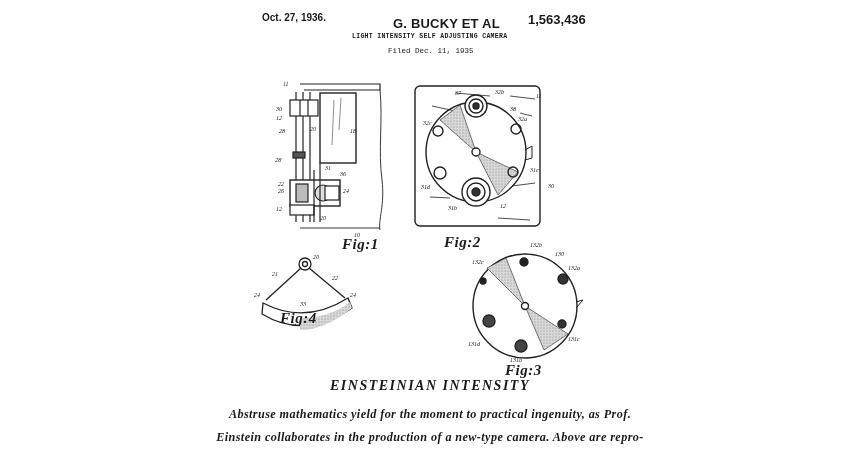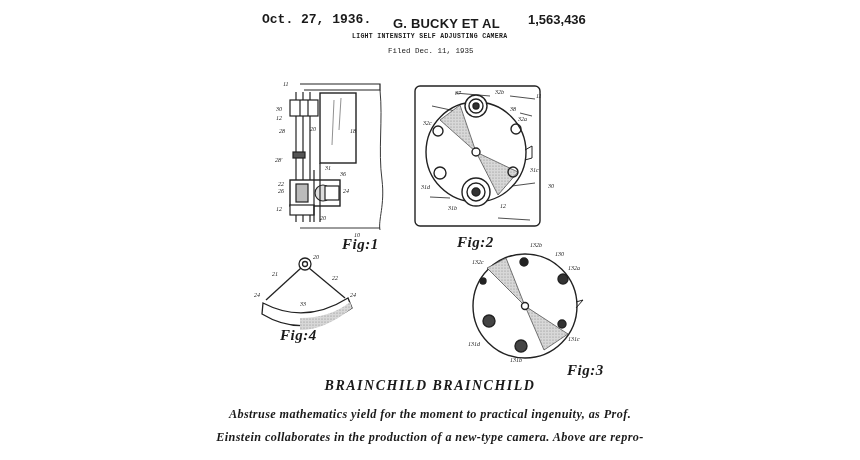--- a/index.html
+++ b/index.html
@@ -1,18 +1,18 @@
 <!DOCTYPE html>
 <html><head>
 <meta charset="utf-8">
 <style>
   html, body { margin: 0; padding: 0; background: #ffffff; }
   body { width: 860px; height: 460px; position: relative; overflow: hidden; font-family: "Liberation Serif", serif; color: #1a1a1a; }
   .abs { position: absolute; }
-  .hdr-date { left: 262px; top: 12px; font-family: Liberation Mono, monospace; font-weight: bold; font-size: 13px; }
+  .hdr-date { left: 262px; top: 12px; font-family: Liberation Sans, sans-serif; font-weight: bold; font-size: 10px; }
   .hdr-inv { left: 393px; top: 16px; font-family: "Liberation Sans", sans-serif; font-weight: bold; font-size: 13px; letter-spacing: 0.2px; }
   .hdr-num { left: 528px; top: 12px; font-family: "Liberation Sans", sans-serif; font-weight: bold; font-size: 13px; }
   .hdr-title { left: 352px; top: 33px; font-family: "Liberation Mono", monospace; font-weight: bold; font-size: 6.5px; letter-spacing: 0.3px; }
   .hdr-filed { left: 388px; top: 47px; font-family: "Liberation Mono", monospace; font-size: 7.5px; font-weight: normal; }
   .fig-label { font-family: "Liberation Serif", serif; font-style: italic; font-weight: bold; font-size: 15px; letter-spacing: 0.5px; }
   .ref { font-family: "Liberation Serif", serif; font-style: italic; font-size: 6px; fill: #222; }
   .caption-title { left: 0; width: 860px; top: 378px; text-align: center; font-style: italic; font-weight: bold; font-size: 14px; letter-spacing: 1.5px; }
   .caption-body { left: 162px; width: 536px; top: 398px; text-align: center; font-style: italic; font-weight: bold; font-size: 12.2px; line-height: 13px; letter-spacing: 0.4px; }
   .caption-body span { display: block; margin-top: 10px; }
 </style>
@@ -149,21 +149,21 @@
     <text x="555" y="256" class="ref">130</text>
     <text x="472" y="264" class="ref">132c</text>
     <text x="568" y="270" class="ref">132a</text>
     <text x="568" y="341" class="ref">131c</text>
     <text x="468" y="346" class="ref">131d</text>
     <text x="510" y="362" class="ref">131b</text>
   </g>
 </svg>
 
 <div class="abs fig-label" style="left:342px;top:236px">Fig:1</div>
-<div class="abs fig-label" style="left:457px;top:234px">Fig:2</div>
-<div class="abs fig-label" style="left:280px;top:327px">Fig:4</div>
-<div class="abs fig-label" style="left:567px;top:362px">Fig:3</div>
+<div class="abs fig-label" style="left:444px;top:234px">Fig:2</div>
+<div class="abs fig-label" style="left:280px;top:310px">Fig:4</div>
+<div class="abs fig-label" style="left:505px;top:362px">Fig:3</div>
 
-<div class="abs caption-title">BRAINCHILD BRAINCHILD</div>
+<div class="abs caption-title">EINSTEINIAN INTENSITY</div>
 <div class="abs caption-body">
   <span>Abstruse mathematics yield for the moment to practical ingenuity, as Prof.</span>
   <span>Einstein collaborates in the production of a new-type camera. Above are repro-</span>
 </div>
 
 </body></html>

